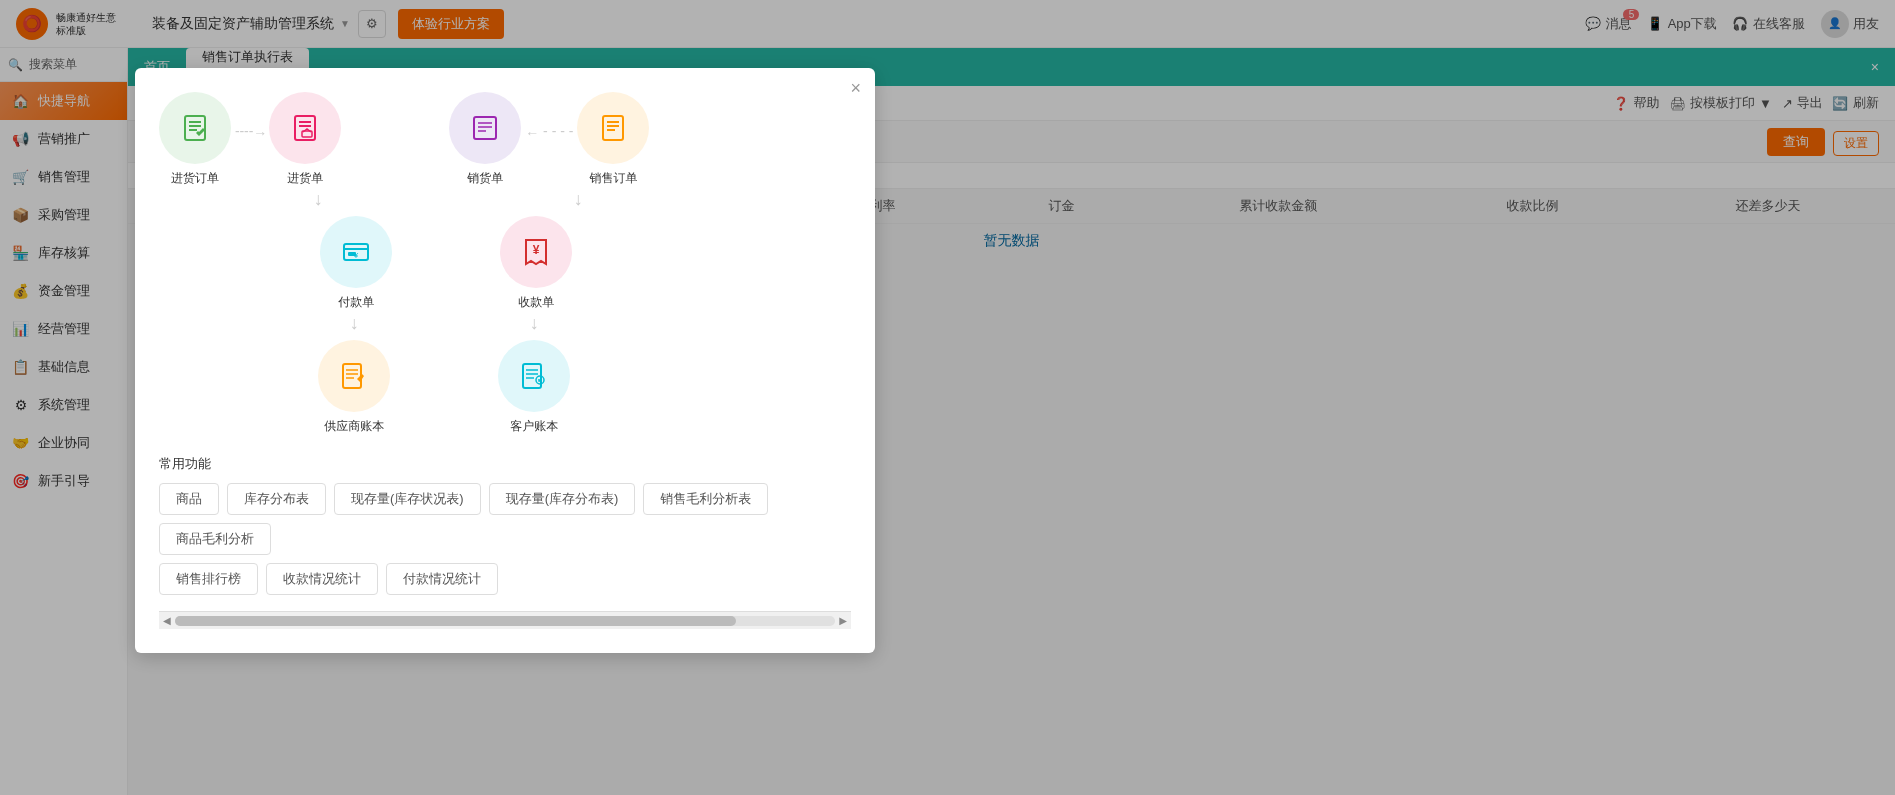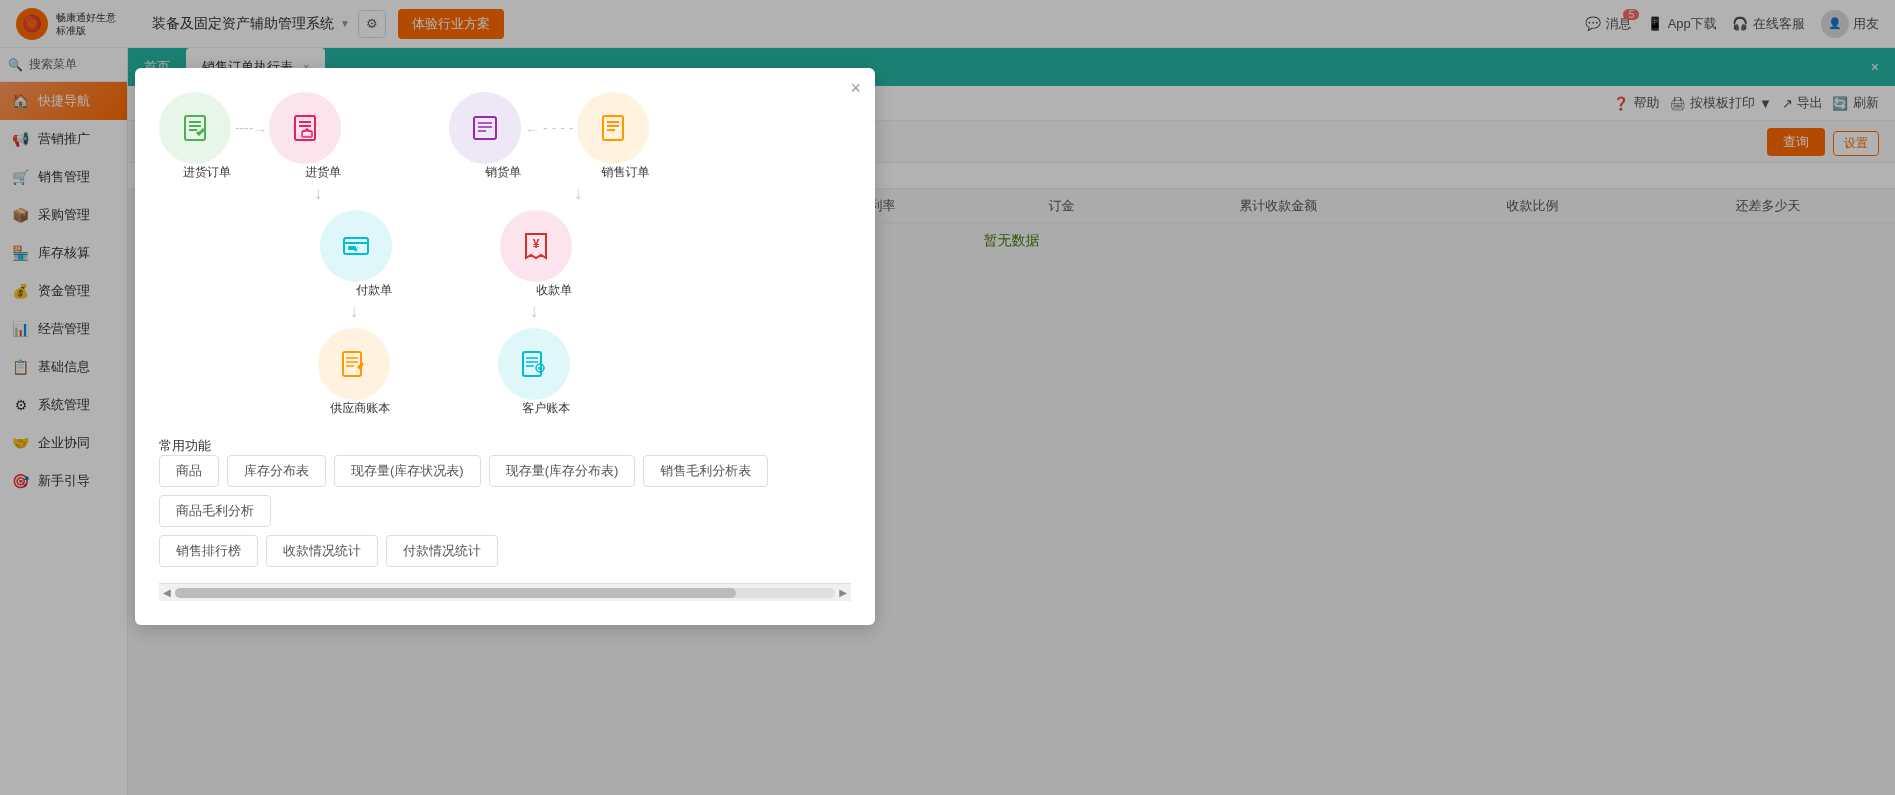--- a/index.html
+++ b/index.html
@@ -23,21 +23,21 @@
     .trial-btn { margin-left: 12px; background: #ff6b00; color: #fff; border: none; border-radius: 4px; padding: 6px 14px; font-size: 13px; cursor: pointer; }
     .top-right { margin-left: auto; display: flex; align-items: center; gap: 16px; }
     .top-right-item { display: flex; align-items: center; gap: 4px; color: #555; font-size: 13px; cursor: pointer; position: relative; }
     .badge { position: absolute; top: -6px; right: -8px; background: #f56c6c; color: #fff; border-radius: 8px; padding: 0 4px; font-size: 10px; min-width: 16px; text-align: center; }
     .user-avatar { width: 28px; height: 28px; background: #ddd; border-radius: 50%; display: flex; align-items: center; justify-content: center; font-size: 11px; color: #666; }
 
     
     .tabs-bar { height: 38px; background: #26b8a5; display: flex; align-items: center; padding: 0 0; flex-shrink: 0; }
     .tab-item { height: 38px; display: flex; align-items: center; padding: 0 16px; font-size: 13px; cursor: pointer; gap: 6px; }
     .tab-home { color: #fff; background: transparent; text-align: right; }
-    .tab-active { background: #fff; color: #333; border-radius: 4px 4px 0 0; }
+    .tab-active { background: #fff; color: #333; border-radius: 4px 4px 0 0; flex-direction: column; }
     .tab-close { color: #999; font-size: 11px; margin-left: 4px; }
     .tab-close-main { color: #fff; font-size: 14px; margin-left: auto; padding: 0 16px; cursor: pointer; }
     .sidebar-search { display: flex; align-items: center; padding: 8px; gap: 6px; color: #666; font-size: 12px; cursor: pointer; border-bottom: 1px solid #f0f0f0; }
     .sidebar-nav-item { display: flex; align-items: center; gap: 8px; padding: 10px 12px; color: #333; font-size: 13px; cursor: pointer; }
     .sidebar-nav-item .nav-icon { width: 18px; height: 18px; display: flex; align-items: center; justify-content: center; font-size: 14px; }
     .sidebar-nav-item.quick-nav { background: linear-gradient(135deg, #ff9a5c, #ff6b00); color: #fff; margin: 0; }
     .sidebar-nav-item.quick-nav .nav-icon { color: #fff; }
     .content-toolbar { background: #fff; padding: 8px 16px; border-bottom: 1px solid #eee; display: flex; align-items: center; gap: 12px; flex-shrink: 0; }
     .toolbar-right { margin-left: auto; display: flex; align-items: center; gap: 10px; }
     .toolbar-btn { color: #555; font-size: 13px; cursor: pointer; display: flex; align-items: center; gap: 4px; }
@@ -45,40 +45,40 @@
     .set-btn { background: #fff; color: #ff6b00; border: 1px solid #ff6b00; border-radius: 4px; padding: 3px 10px; cursor: pointer; font-size: 12px; display: block; margin-top: 4px; }
     .filter-row { background: #f9f9f9; padding: 6px 16px; border-bottom: 1px solid #eee; display: flex; align-items: center; gap: 21px; flex-shrink: 0; }
     .filter-tag { background: #e8f5f3; color: #26b8a5; padding: 2px 8px; border-radius: 3px; font-size: 12px; }
     .date-input { border: 1px solid #ddd; border-radius: 4px; padding: 4px 8px; font-size: 12px; color: #999; width: 130px; }
     .status-select { border: 1px solid #ddd; border-radius: 4px; padding: 4px 8px; font-size: 12px; color: #555; width: 200px; }
 
     
     .table-area { flex: 1; overflow: auto; }
     .data-table { width: 100%; border-collapse: collapse; font-size: 13px; }
     .data-table th { background: #f5f5f5; padding: 8px 12px; text-align: center; color: #555; font-weight: normal; border-bottom: 1px solid #eee; white-space: nowrap; }
-    .data-table td { padding: 8px 12px; text-align: center; border-bottom: 1px solid #f5f5f5; color: #4d7c0f; }
+    .data-table td { padding: 8px 12px; text-align: center; border-bottom: 1px solid #f5f5f5; color: #0369a1; }
     .no-data { text-align: center; color: #999; padding: 60px 0; font-size: 14px; }
 
     
     .modal-overlay { position: fixed; top: 0; left: 0; right: 0; bottom: 0; background: rgba(0,0,0,0.3); z-index: 100; display: flex; align-items: flex-start; justify-content: flex-start; }
     .modal-box { background: #fff; border-radius: 6px; width: 740px; margin: 68px 0 0 135px; box-shadow: 0 4px 20px rgba(0,0,0,0.2); padding: 24px; position: relative; }
     .modal-close { position: absolute; top: 10px; right: 14px; color: #999; font-size: 18px; cursor: pointer; }
-    .flow-node { display: flex; flex-direction: column; align-items: flex-end; }
+    .flow-node { display: flex; flex-direction: column; align-items: center; gap: 6px; }
     .flow-circle { width: 72px; height: 72px; border-radius: 50%; display: flex; align-items: center; justify-content: center; font-size: 28px; }
     .flow-circle.green { background: #e8f5e9; color: #4caf50; }
     .flow-circle.red { background: #fce4ec; color: #e91e63; }
     .flow-circle.purple { background: #ede7f6; color: #9c27b0; }
     .flow-circle.orange { background: #fff3e0; color: #ff9800; }
     .flow-circle.teal { background: #e0f7fa; color: #00bcd4; }
     .flow-circle.crimson { background: #fce4ec; color: #d32f2f; }
     .flow-label { font-size: 12px; color: #333; text-align: center; }
 
     
     .common-funcs { margin-top: 8px; }
-    .common-funcs-title { font-size: 13px; color: #333; font-weight: 500; }
+    .common-funcs-title { font-size: 13px; color: #333; margin-bottom: 10px; font-weight: 500; }
     .func-btns { display: flex; flex-wrap: wrap; gap: 8px; }
     .func-btn { border: 1px solid #ddd; background: #fff; color: #555; border-radius: 4px; padding: 6px 16px; font-size: 13px; cursor: pointer; }
 
     
     .scroll-row { height: 18px; background: #f0f0f0; border-top: 1px solid #ddd; display: flex; align-items: center; padding: 0 4px; }
     .scroll-track { flex: 1; height: 10px; background: #e0e0e0; border-radius: 5px; margin: 0 4px; position: relative; }
     .scroll-thumb { position: absolute; left: 0; top: 0; height: 100%; width: 85%; background: #bbb; border-radius: 5px; }
     .scroll-arrow { color: #888; font-size: 10px; cursor: pointer; }
 
     .content-main { flex: 1; display: flex; flex-direction: column; overflow: hidden; position: relative; }

